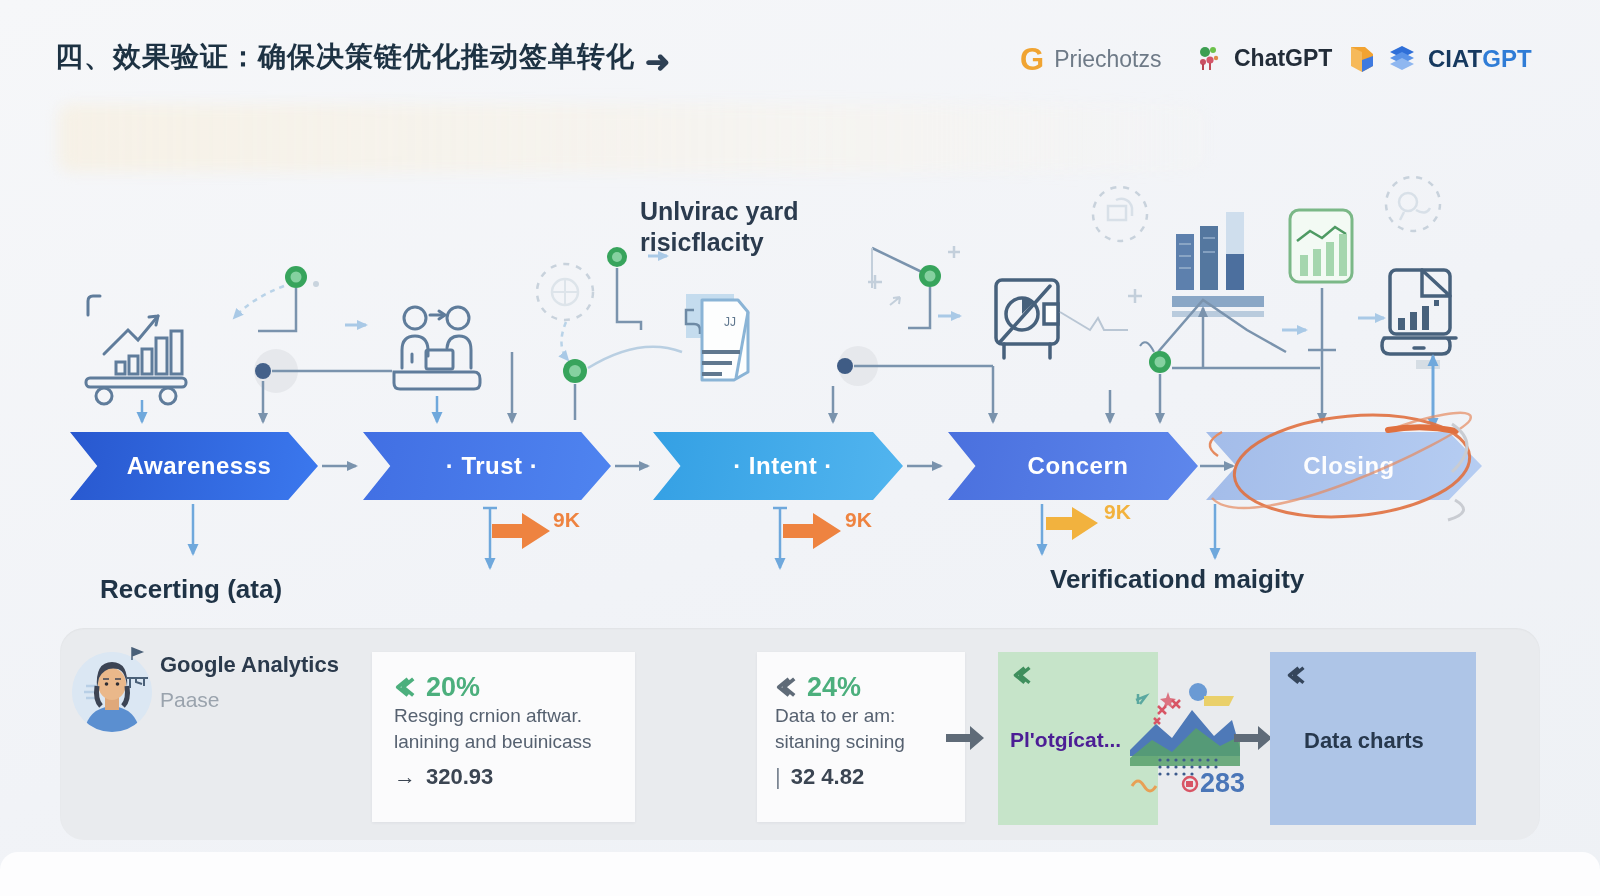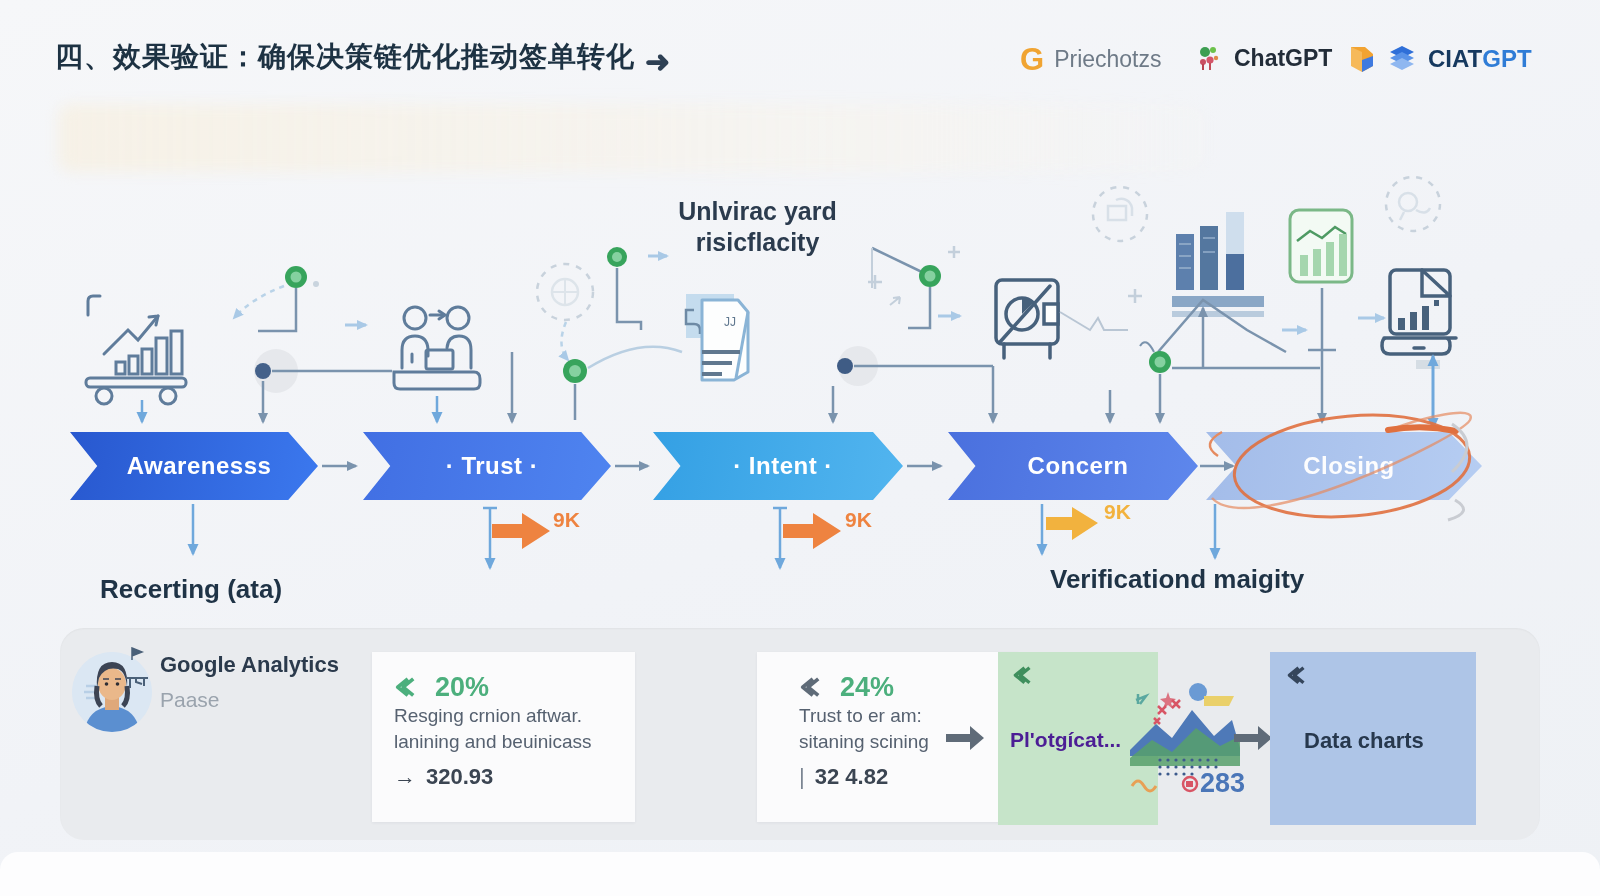--- a/index.html
+++ b/index.html
@@ -23,37 +23,37 @@
     filter:blur(7px);}
   
   .stage-chip{position:absolute;top:432px;height:68px;display:flex;align-items:center;justify-content:center;
     clip-path:polygon(0% 0%,88% 0%,100% 50%,88% 100%,0% 100%,11% 50%);}
   .stage-chip span{color:#fff;font-size:24px;font-weight:700;letter-spacing:.5px;padding-left:10px;}
   .s1{left:70px;width:248px;background:linear-gradient(100deg,#2858cf,#3b78ee);}
   .s2{left:363px;width:248px;background:linear-gradient(100deg,#416fe3,#4f84f0);}
   .s3{left:653px;width:250px;background:linear-gradient(100deg,#34a0e4,#52b5ef);}
   .s4{left:948px;width:250px;background:linear-gradient(100deg,#4a70de,#5e87ec);}
   .s5{left:1206px;width:276px;background:linear-gradient(100deg,#a3bce9,#b6cdf2);}
-  .note-top{left:640px;top:196px;width:235px;text-align:center;font-size:25px;font-weight:700;color:#2b3b4e;line-height:1.25;}
+  .note-top{left:640px;top:196px;width:235px;text-align:left;font-size:25px;font-weight:700;color:#2b3b4e;line-height:1.25;}
   .lbl-bl{left:100px;top:574px;font-size:26px;font-weight:700;color:#1f3346;}
   .lbl-br{left:1050px;top:564px;font-size:26px;font-weight:700;color:#1f3346;}
   .metric{font-size:21px;font-weight:700;}
   
   .panel{left:60px;top:628px;width:1480px;height:212px;border-radius:24px;background:#e9ebee;
     box-shadow:0 1px 2px rgba(0,0,0,.04) inset;}
   .avatar{left:72px;top:652px;width:80px;height:80px;border-radius:50%;overflow:hidden;background:#dbe7f3;}
   .src-title{left:160px;top:652px;font-size:22px;font-weight:700;color:#2b3a4c;}
   .src-sub{left:160px;top:688px;font-size:21px;color:#9aa3ad;}
   .card{position:absolute;top:652px;height:170px;background:#fbfbfc;box-shadow:0 1px 3px rgba(30,40,60,.06);}
   .c1{left:372px;width:263px;}
-  .c2{left:757px;width:238px;padding-left:24px;}
+  .c2{left:757px;width:208px;}
   .c3{left:998px;width:160px;height:173px;background:#c6e4c9;box-shadow:none;}
   .c4{left:1270px;width:206px;height:173px;background:#aec5e7;box-shadow:none;}
   .card-in{padding:20px 22px;}
-  .pct-row{display:flex;align-items:center;gap:19px;}
+  .pct-row{display:flex;align-items:center;gap:10px;}
   .pct{font-size:27px;font-weight:700;color:#4caf7d;}
   .desc{margin-top:0;font-size:19px;color:#566170;line-height:1.35;}
   .val{margin-top:10px;font-size:22px;font-weight:700;color:#3b4552;display:flex;align-items:center;gap:10px;}
   .c3-label{position:absolute;left:12px;top:76px;width:130px;font-size:21px;font-weight:700;color:#4c1d95;}
   .c4-label{position:absolute;left:34px;top:76px;font-size:22px;font-weight:700;color:#27384d;}
   .chev{display:inline-block;}
   svg{display:block;}
   .overlay{left:0;top:0;pointer-events:none;}
 </style>
 </head>
@@ -386,21 +386,21 @@
 
   <div class="card c2">
     <div class="card-in" style="padding:20px 18px;">
       <div class="pct-row">
         <svg class="chev" width="22" height="22" viewBox="0 0 24 24">
             <path d="M15,2 L4,11 L15,20 M21,2 L10,11 L21,20" fill="none" stroke="#5f6b78" stroke-width="4" stroke-linejoin="round"></path>
           </svg>
         <span class="pct">24%</span>
       </div>
       <div class="desc">
-        <div>Trust to er am:</div>
+        <div>Data to er am:</div>
         <div>sitaning scining</div>
       </div>
       <div class="val">
         <span style="font-weight:400;color:#7b8592;">|</span>
         <span>32 4.82</span>
       </div>
     </div>
   </div>
 
   <svg class="abs" style="left:944px;top:724px;" width="42" height="28" viewBox="0 0 42 28">

